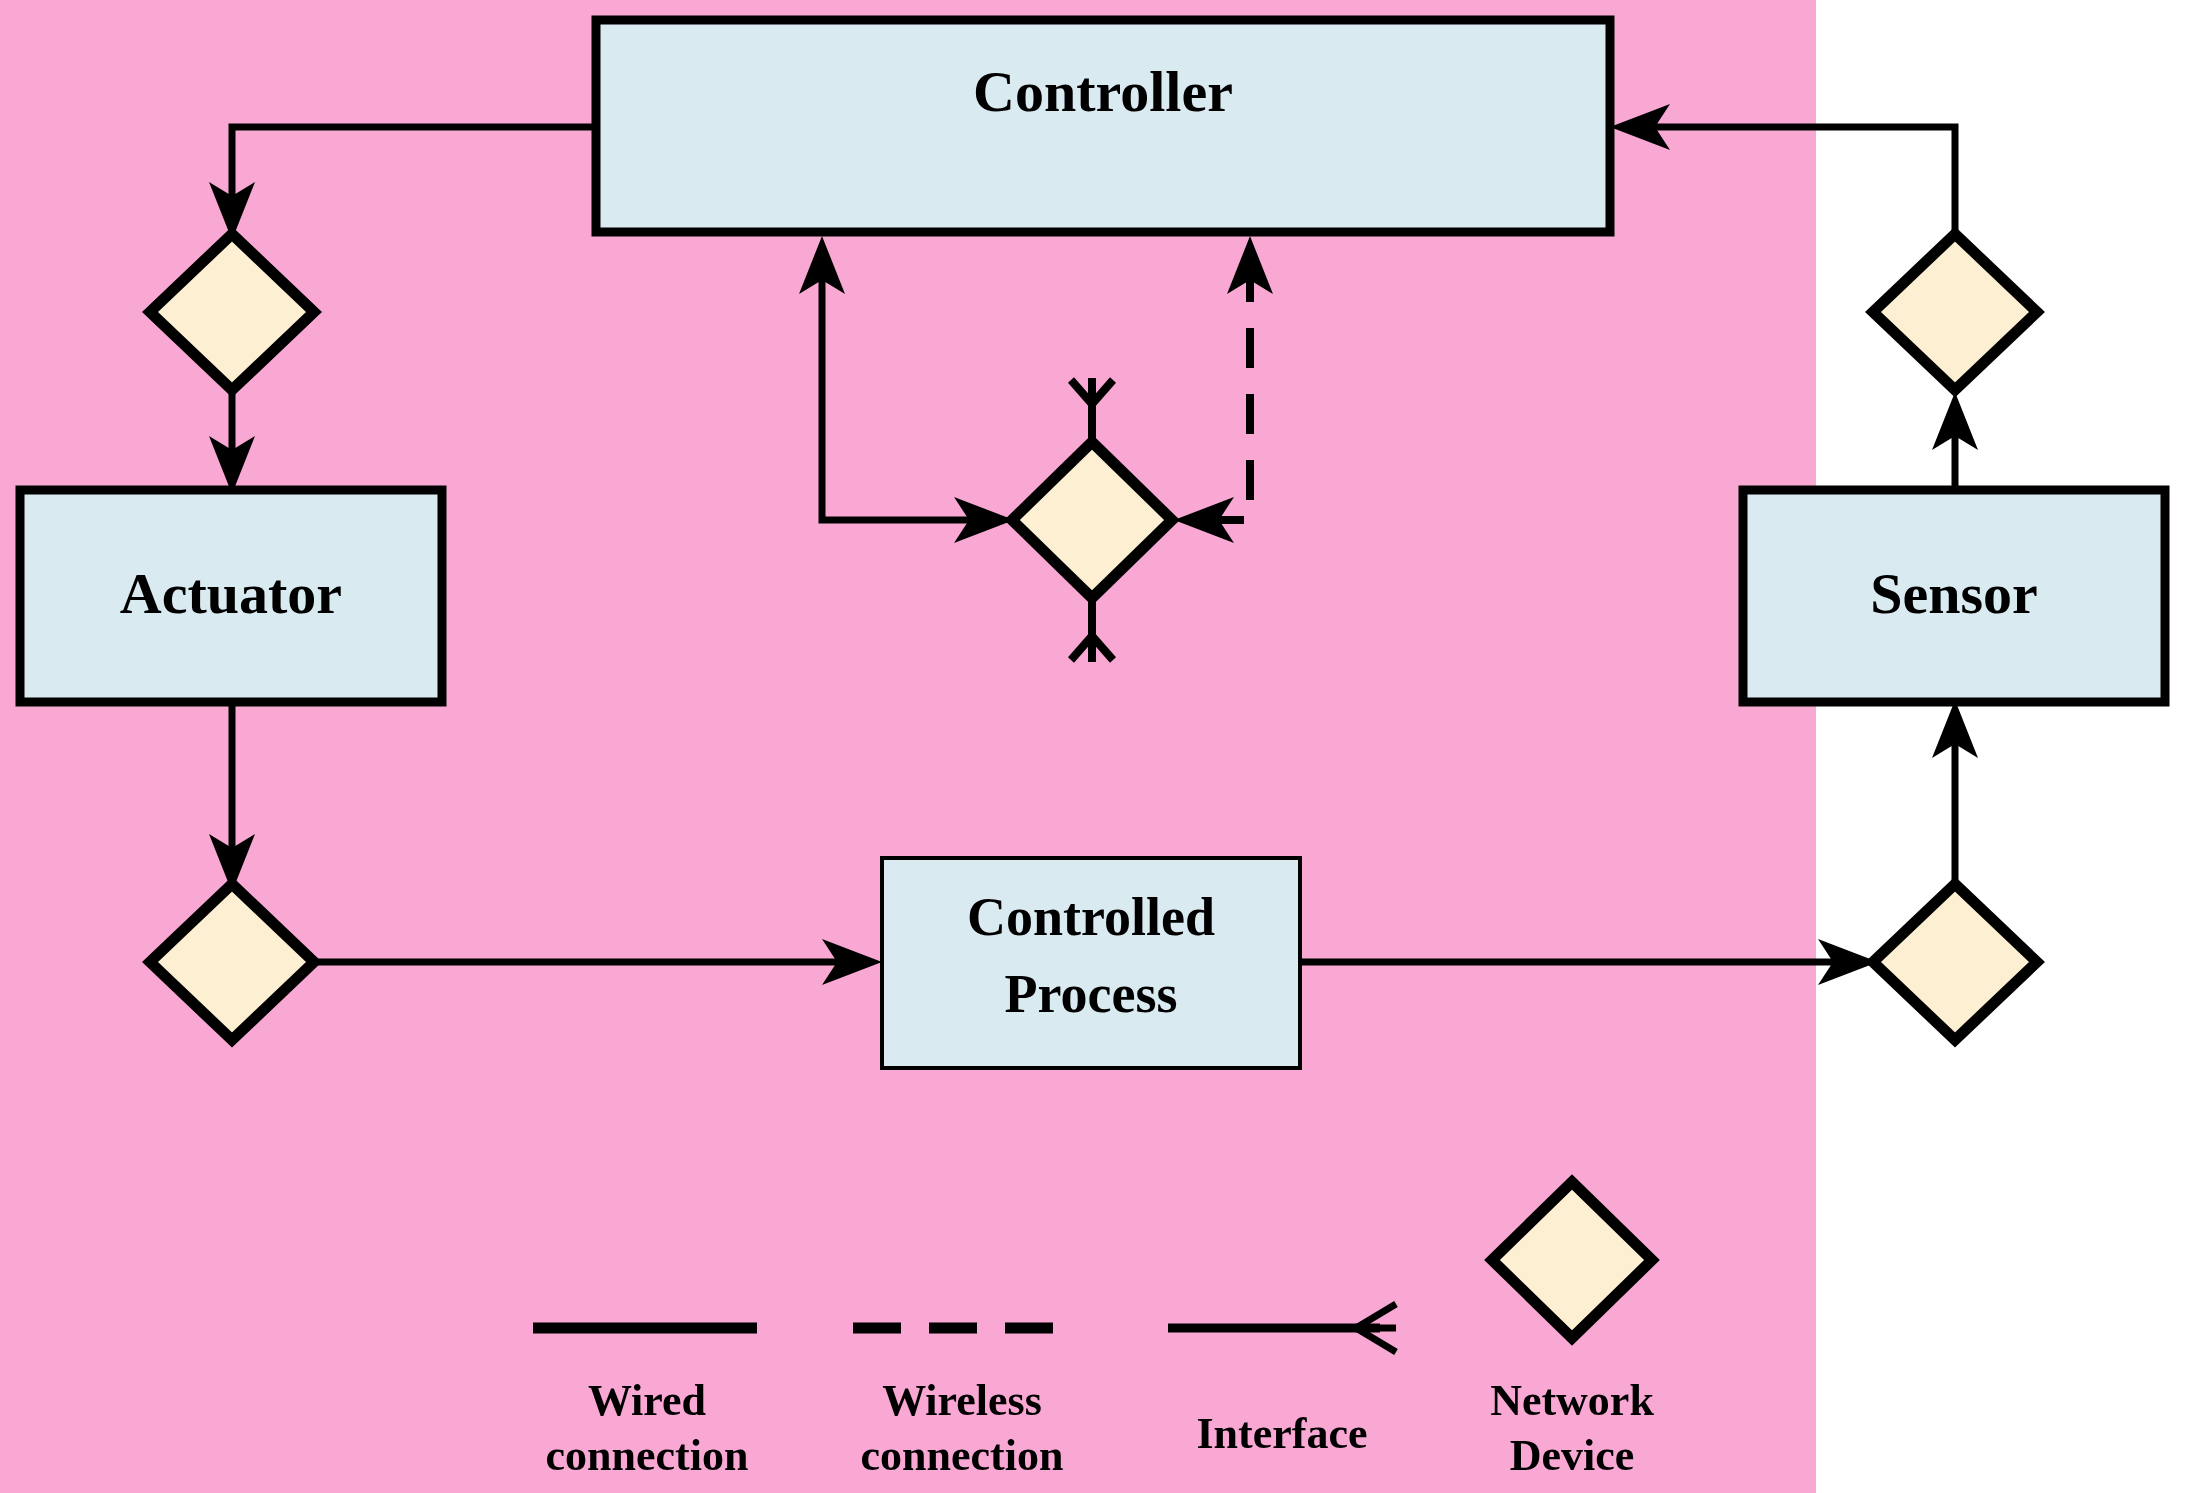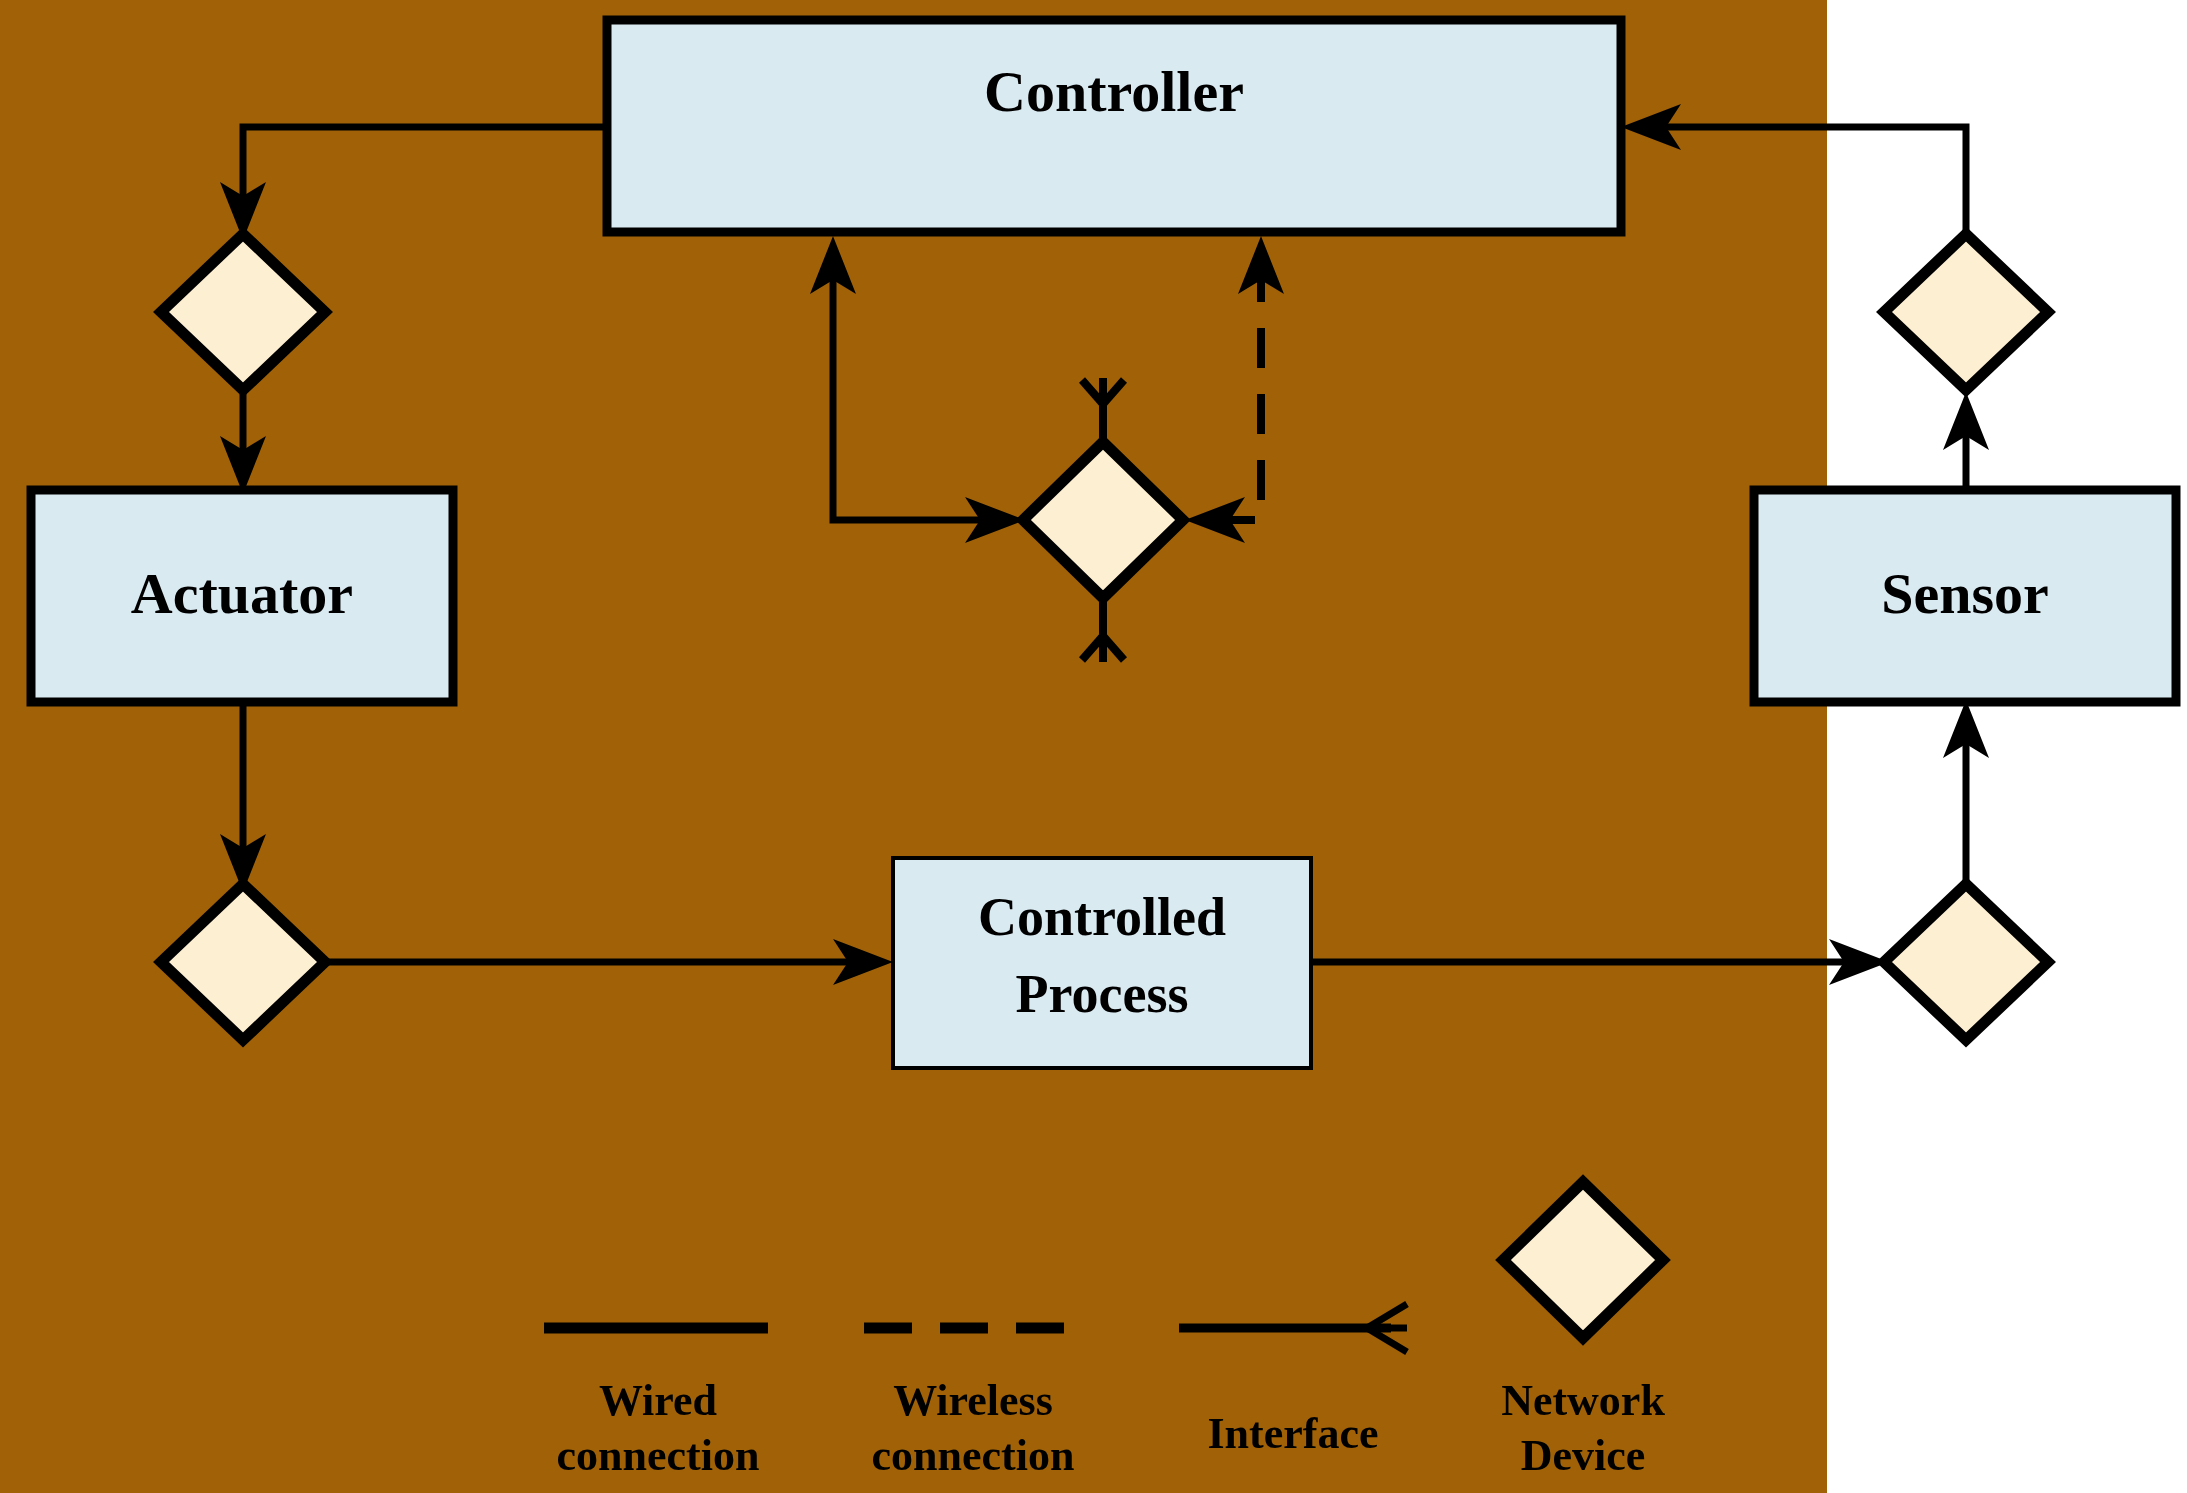--- a/index.html
+++ b/index.html
@@ -10,22 +10,21 @@
   body {
     width: 2187px;
     height: 1493px;
     font-family: "Liberation Serif", "DejaVu Serif", serif;
     overflow: hidden;
   }
   #diagram-root {
     position: relative;
     width: 1816px;
     height: 1493px;
-    background: #a16207;
-    padding-left: 11px;
+    background: #f9a8d4;
   }
   svg#diagram-svg {
     display: block;
     width: 2187px;
     height: 1493px;
   }
   .node-label {
     font-family: "Liberation Serif", "DejaVu Serif", serif;
     font-weight: bold;
     fill: #000000;

